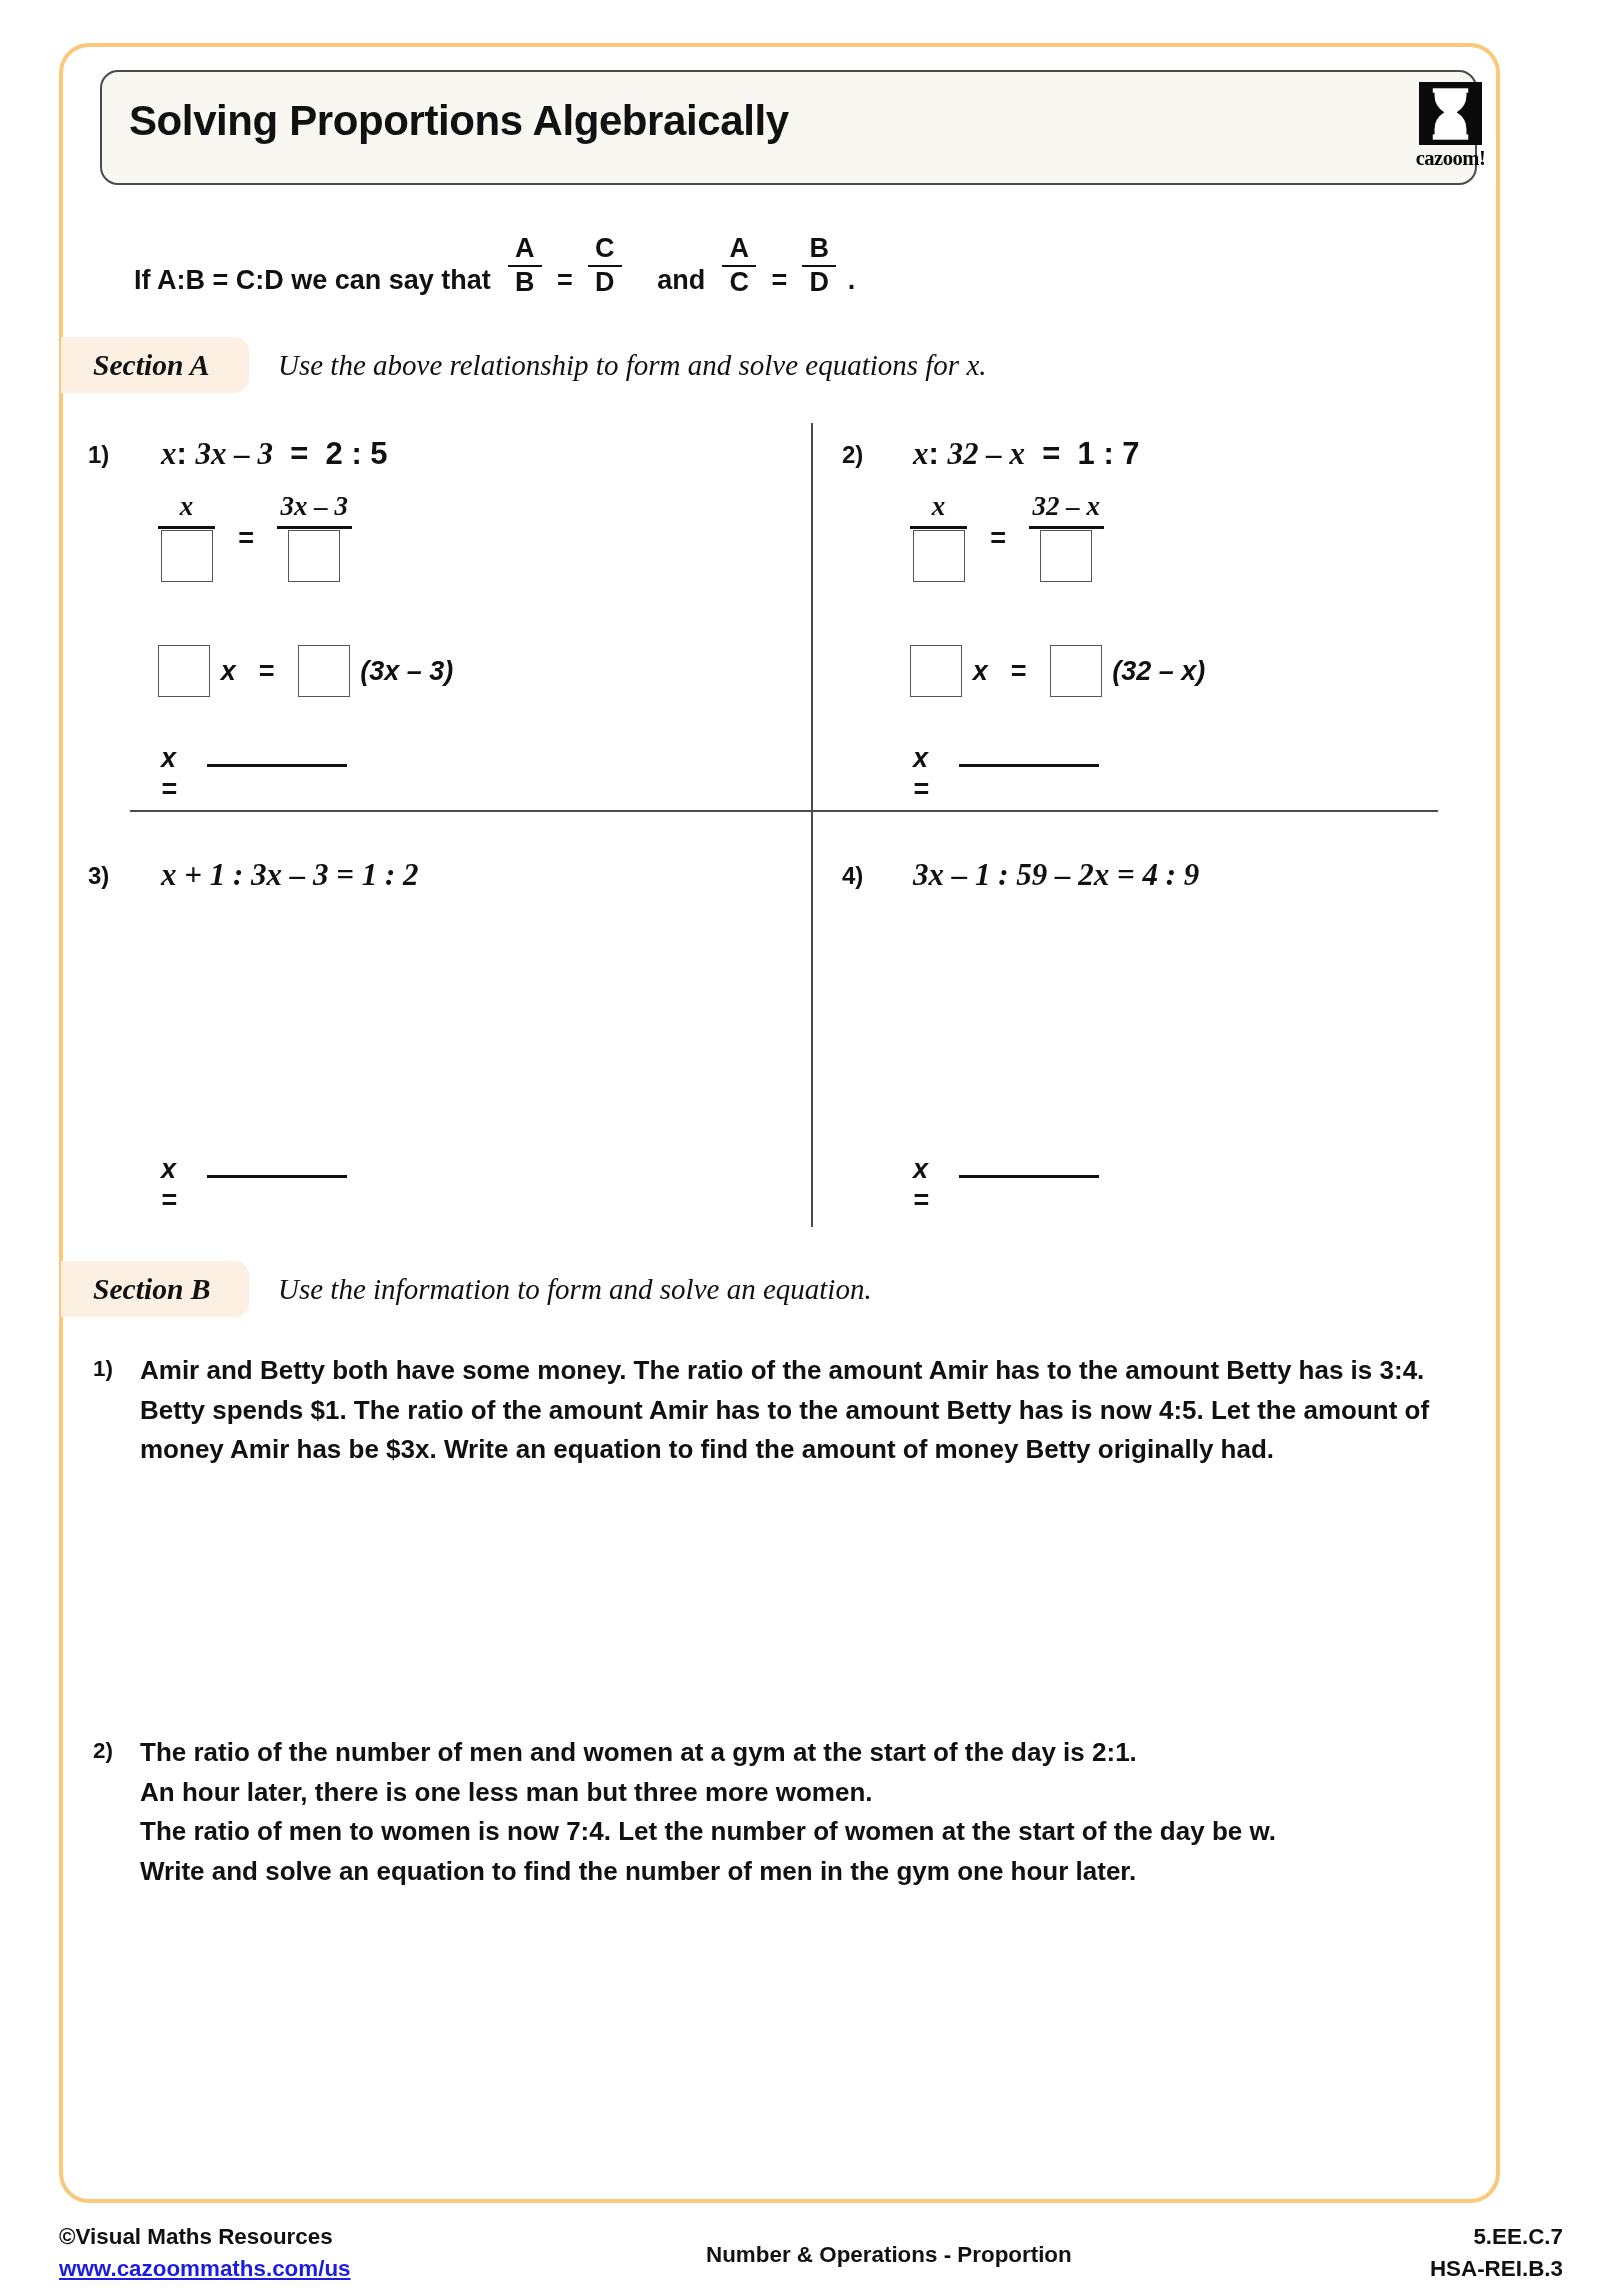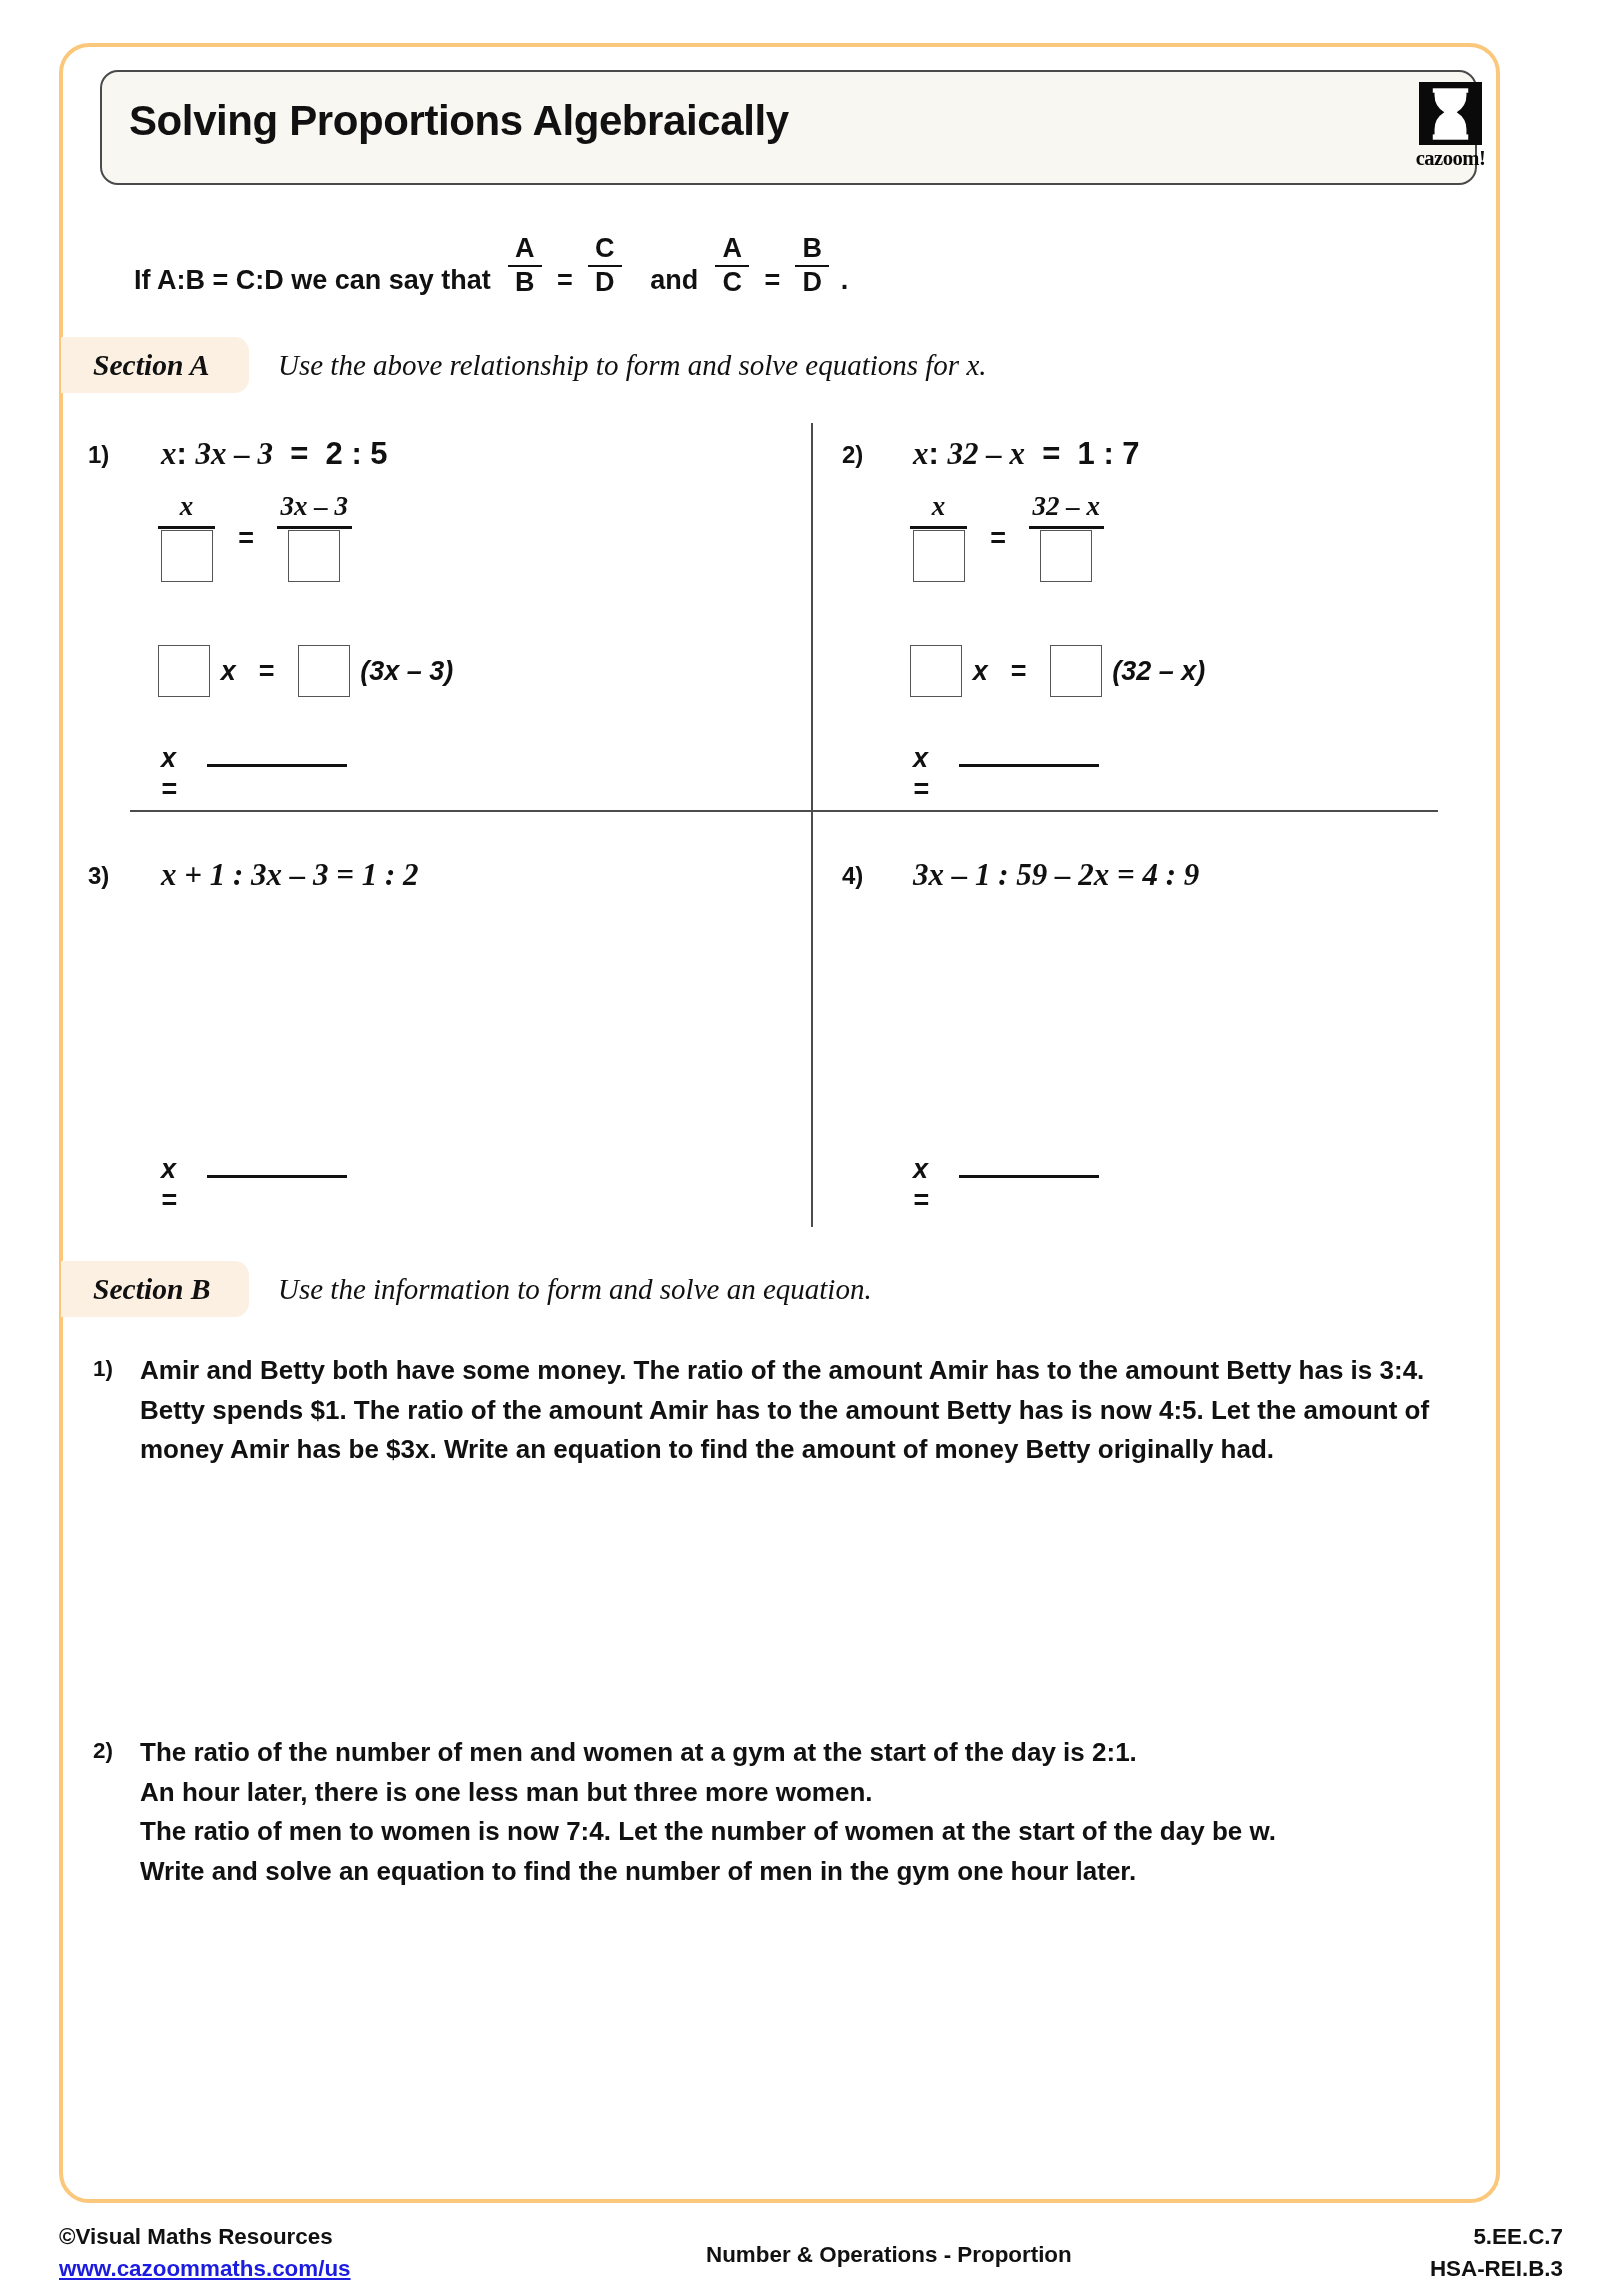--- a/index.html
+++ b/index.html
@@ -295,21 +295,21 @@
   <span class="txt">If A:B = C:D we can say that</span>
   <span class="frac">
     <span class="num">A</span>
     <span class="den">B</span>
   </span>
   <span class="eqsym">=</span>
   <span class="frac">
     <span class="num">C</span>
     <span class="den">D</span>
   </span>
-  <span class="txt" style="margin-left:17px">and</span>
+  <span class="txt" style="margin-left:24px">and</span>
   <span class="frac">
     <span class="num">A</span>
     <span class="den">C</span>
   </span>
   <span class="eqsym">=</span>
   <span class="frac">
     <span class="num">B</span>
     <span class="den">D</span>
   </span>
   <span>.</span>

